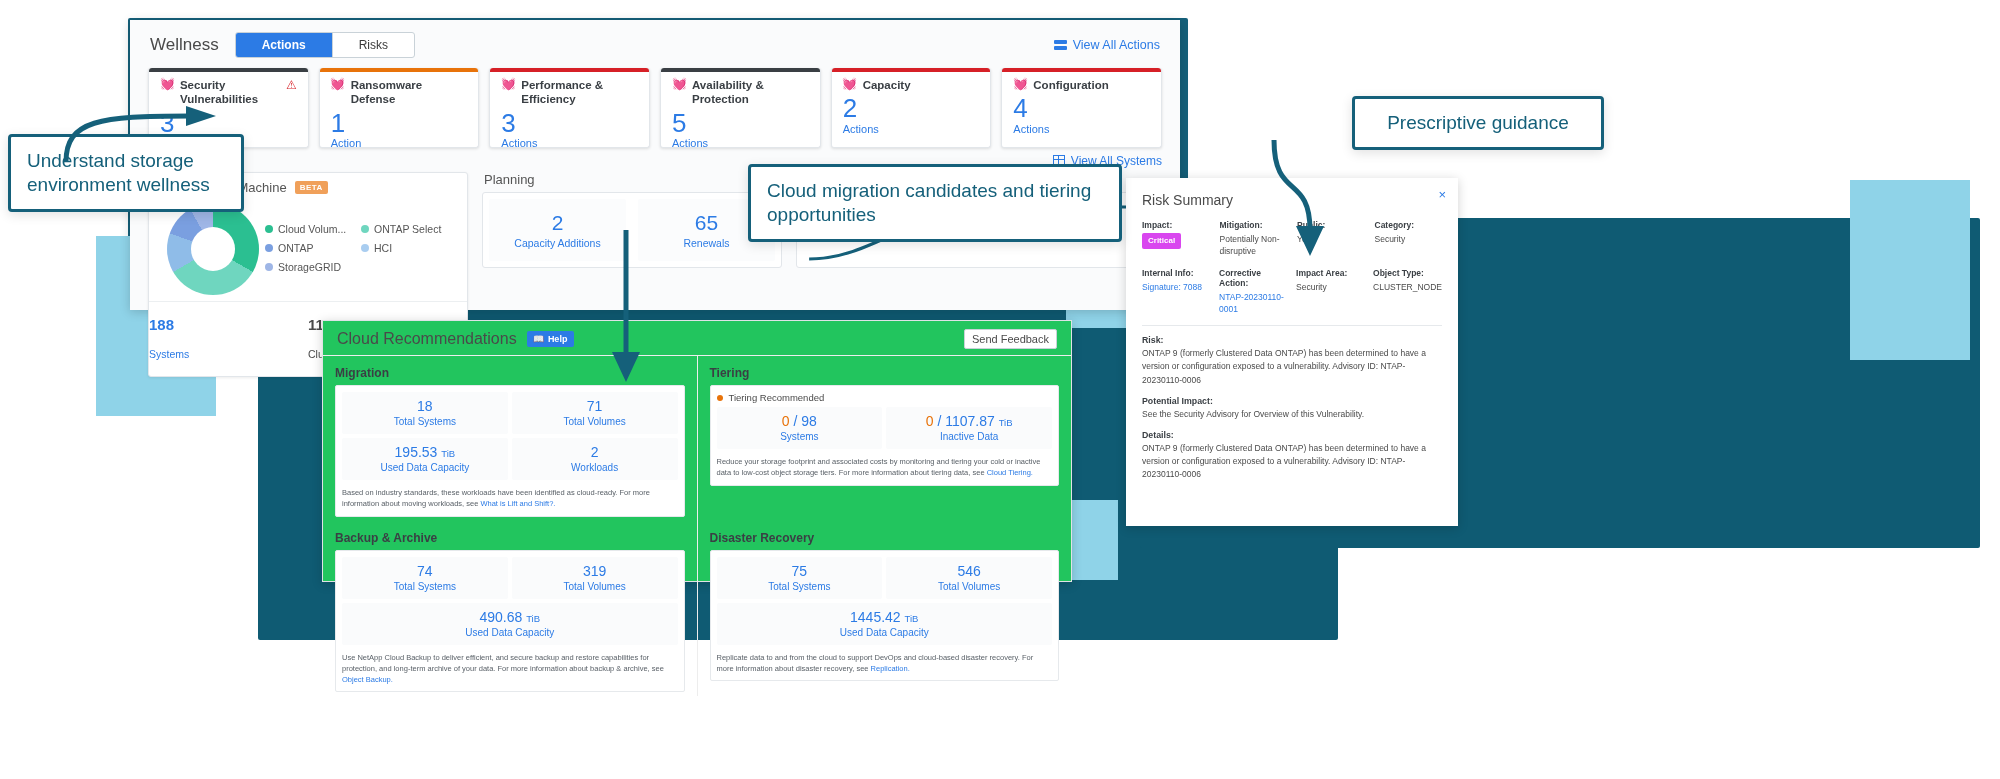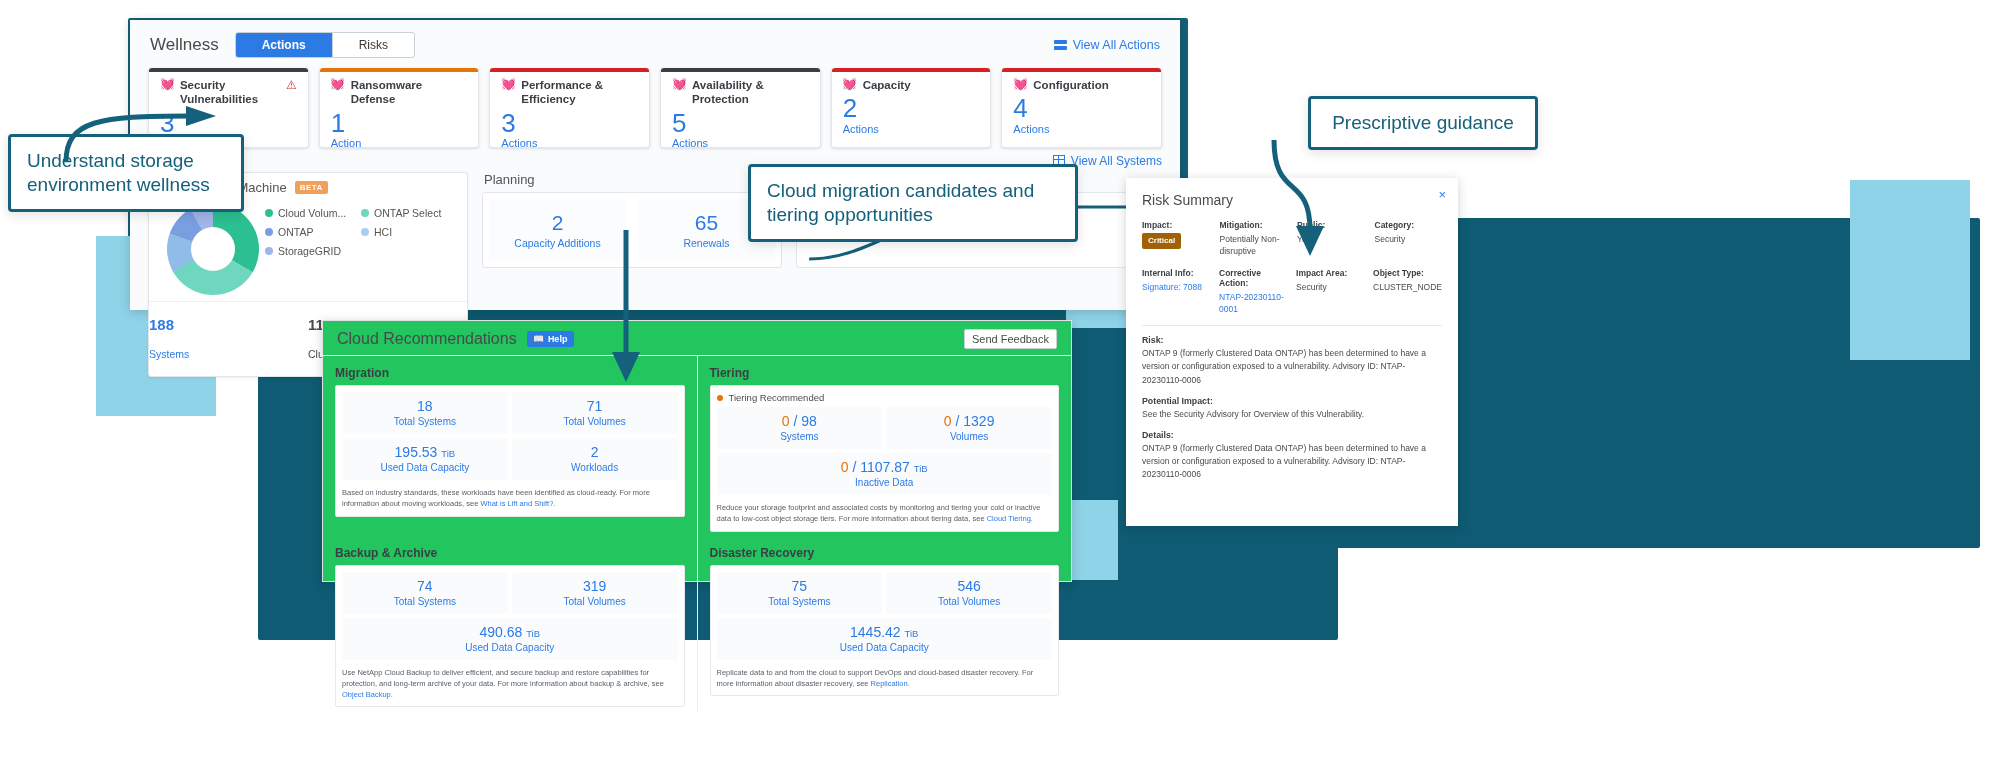--- a/index.html
+++ b/index.html
@@ -54,21 +54,21 @@
   .ico-table{width:12px;height:12px;border:1.6px solid #2c7be5;display:inline-block;position:relative;box-sizing:border-box;}
   .ico-table:before{content:"";position:absolute;left:0;right:0;top:3px;height:1.4px;background:#2c7be5;}
   .ico-table:after{content:"";position:absolute;top:0;bottom:0;left:4px;width:1.4px;background:#2c7be5;}
 
   .wl-body{display:flex;gap:14px;padding:2px 18px 10px 18px;}
   .panel{background:#fff;border:1px solid #e2e6ea;border-radius:3px;box-shadow:0 1px 3px rgba(0,0,0,.08);}
   .pn-title{font-size:13px;color:#555;margin:0 0 5px 2px;}
   .sysview{width:318px;}
   .sv-head{display:flex;align-items:center;gap:8px;padding:7px 10px 2px 10px;font-size:13px;color:#555;}
   .beta{background:#f0a05a;color:#fff;font-size:8px;font-weight:700;padding:2px 5px;border-radius:2px;letter-spacing:.5px;}
-  .sv-row{display:flex;padding:2px 10px 0 10px;}
+  .sv-row{display:flex;padding:2px 10px 0 10px;align-items:center;}
   .donut{width:92px;height:92px;border-radius:50%;
     background:conic-gradient(#2bbf91 0deg 120deg,#6fd6bf 120deg 240deg,#8fbce8 240deg 290deg,#7a9fe0 290deg 330deg,#9fb6e6 330deg 360deg);
     position:relative;margin:4px 6px 0 8px;}
   .donut:after{content:"";position:absolute;inset:24px;background:#fff;border-radius:50%;}
   .legend{display:flex;flex-wrap:wrap;flex:1;align-content:flex-start;padding-top:8px;}
   .lg{display:flex;align-items:center;gap:5px;width:50%;font-size:10.5px;color:#555;margin-bottom:7px;}
   .dot{width:8px;height:8px;border-radius:50%;flex:none;}
   .sv-foot{display:flex;border-top:1px solid #eceff1;margin-top:6px;}
   .sv-foot div{flex:1;padding:7px 0 8px 0;}
   .sv-foot .n{font-size:15px;font-weight:700;}
@@ -111,34 +111,34 @@
   
   #risksum{left:1126px;top:178px;width:332px;height:348px;background:#fff;}
   .rs-pad{padding:14px 16px;position:relative;height:100%;box-sizing:border-box;}
   .rs-close{position:absolute;right:12px;top:10px;color:#2c7be5;font-size:13px;cursor:pointer;line-height:1;}
   .rs-title{font-size:14px;color:#4a4a4a;margin-bottom:12px;}
   .rs-grid{display:flex;gap:10px;}
   .rs-grid .col{flex:1;}
   .rs-k{font-size:8.5px;font-weight:700;color:#3a3f44;margin-bottom:3px;}
   .rs-v{font-size:8.5px;color:#4a4a4a;line-height:1.45;}
   .rs-v a{color:#2c7be5;text-decoration:none;word-break:break-all;}
-  .badge{display:inline-block;background:#a16207;color:#fff;font-size:8px;font-weight:700;padding:2px 6px;border-radius:2px;}
+  .badge{display:inline-block;background:#d946ef;color:#fff;font-size:8px;font-weight:700;padding:2px 6px;border-radius:2px;}
   .rs-grid2{margin-top:10px;}
   .hr{height:1px;background:#e6e9ec;margin:10px 0 9px 0;}
   .rs-sec{margin-bottom:9px;}
   .rs-sec .h{font-size:8.8px;font-weight:700;color:#3a3f44;margin-bottom:2px;}
   .rs-sec .b{font-size:8.5px;color:#4a4a4a;line-height:1.55;}
 
   
   .callout{position:absolute;background:#fff;border:3px solid #15607a;border-radius:4px;
            color:#15607a;font-size:19px;line-height:1.25;padding:12px 16px;box-sizing:border-box;
            box-shadow:0 3px 12px rgba(0,0,0,.12);}
   #co-wellness{left:8px;top:134px;width:236px;}
-  #co-cloud{left:748px;top:164px;width:330px;}
-  #co-guide{left:1308px;top:96px;width:230px;text-align:center;}
+  #co-cloud{left:748px;top:164px;width:374px;}
+  #co-guide{left:1352px;top:96px;width:252px;text-align:center;}
 
   svg.arrow{position:absolute;pointer-events:none;}
 </style>
 </head>
 <body>
 
 <div class="stage">
 
   <div class="deco deco-teal-1"></div>
   <div class="deco deco-teal-2"></div>
@@ -336,24 +336,20 @@
           <div class="sec-h">Tiering</div>
           <div class="sec-box">
             <div class="tierrec">
               <span class="odot"></span>
               <span>Tiering Recommended</span>
             </div>
             <div class="kgrid">
               <div class="kcell">
                 <div class="v"><span class="o">0</span> / 98</div>
                 <div class="c">Systems</div>
-              </div>
-              <div class="kcell">
-                <div class="v"><span class="o">0</span> / 1329</div>
-                <div class="c">Volumes</div>
               </div>
               <div class="kcell">
                 <div class="v"><span class="o">0</span> / 1107.87 <span class="u">TiB</span></div>
                 <div class="c">Inactive Data</div>
               </div>
             </div>
             <div class="note">Reduce your storage footprint and associated costs by monitoring and tiering your cold or inactive data to low-cost object storage tiers. For more information about tiering data, see <a href="#">Cloud Tiering.</a></div>
           </div>
         </div>
     </div>

